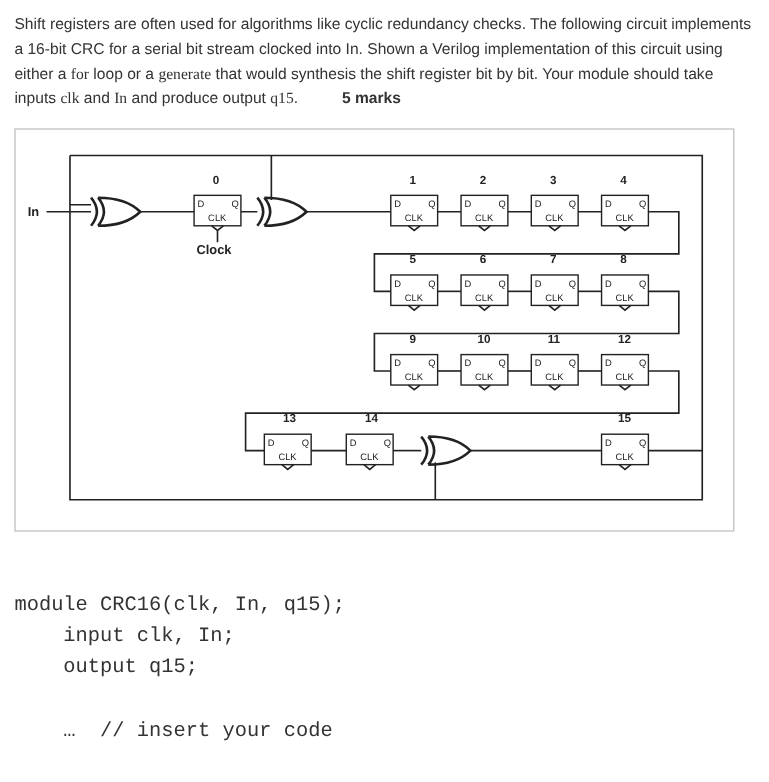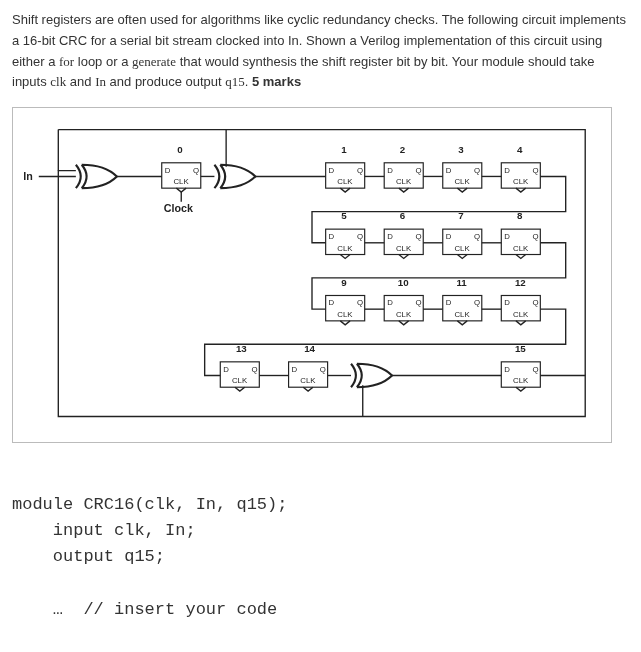--- a/index.html
+++ b/index.html
@@ -7,21 +7,21 @@
     padding: 10px 12px;
     font-family: Arial, Helvetica, sans-serif;
     font-size: 13px;
     color: #333;
     line-height: 1.6;
     width: 641px;
     box-sizing: border-box;
     background: #fff;
   }
   .mono { font-family: Liberation Serif, serif; }
-  .bold { font-weight: bold; }
+  .bold { font-weight: bold; margin-left: 33px; }
   .paragraph { margin-bottom: 6px; }
   .diagram-wrap {
     border: 1px solid #bbb;
     margin: 14px 0 22px 0;
     padding: 6px 6px;
     width: 600px;
     box-sizing: border-box;
   }
   svg { display:block; }
   .ff-box { fill:#fff; stroke:#222; stroke-width:1.2; }

